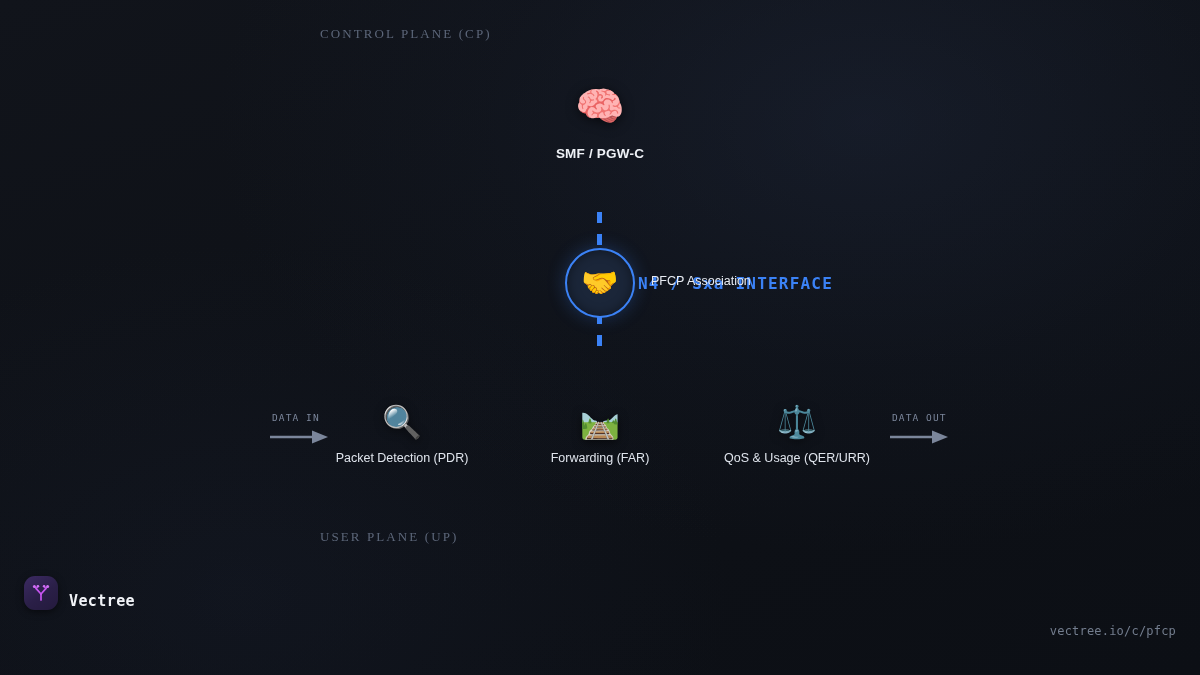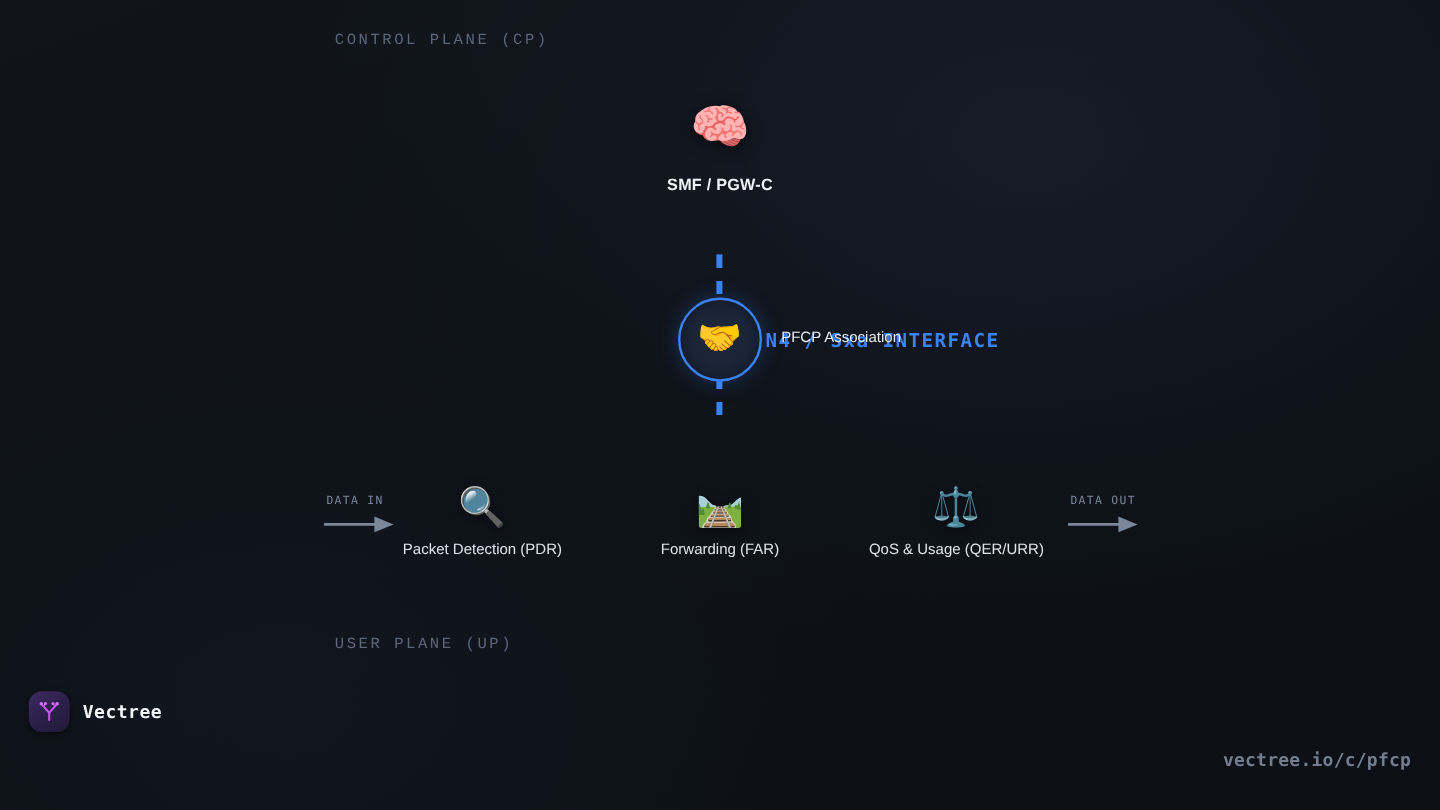--- a/index.html
+++ b/index.html
@@ -15,25 +15,26 @@
     width:1200px; height:675px;
     background:
       radial-gradient(ellipse 900px 600px at 72% 18%, rgba(40,52,80,0.30) 0%, rgba(30,40,62,0.12) 42%, rgba(14,17,23,0) 72%),
       radial-gradient(ellipse 700px 500px at 20% 88%, rgba(30,38,60,0.22) 0%, rgba(14,17,23,0) 70%),
       linear-gradient(160deg,#11141b 0%,#0e1117 45%,#0c0f15 100%);
   }
 
   
   .plane-label{
     position:absolute;
-    font-family:Liberation Mono, monospace;
+    font-family:Liberation Serif, serif;
     font-size:13px;
     letter-spacing:2.1px;
     color:#5c6679;
     white-space:nowrap;
+    margin-left:41px;
   }
   #cp-label{ left:279px; top:26px; }
   #up-label{ left:279px; top:529px; }
 
   
   #smf-node{
     position:absolute; left:500px; top:80px; width:200px;
     display:flex; flex-direction:column; align-items:center;
   }
   #smf-node .emoji{
@@ -109,41 +110,41 @@
     position:absolute; left:2px; top:0;
     font-family:"DejaVu Sans Mono","Liberation Mono",monospace;
     font-size:9.5px; letter-spacing:1.1px; color:#7b869b;
     white-space:nowrap;
   }
   .flow svg{ position:absolute; left:0; top:17px; }
 
   
   #brand{
     position:absolute; left:24px; top:576px;
-    display:flex; align-items:center; gap:11px;
+    display:flex; align-items:flex-end; gap:11px;
   }
   #brand-logo{
     width:34px; height:34px; border-radius:11px;
     background:linear-gradient(145deg,#3c2a63 0%,#2a1f47 55%,#241a3d 100%);
     display:flex; align-items:center; justify-content:center;
     box-shadow:0 2px 7px rgba(0,0,0,.5);
   }
   #brand-name{
     font-family:"DejaVu Sans Mono","Liberation Mono",monospace;
     font-size:15px; font-weight:bold; color:#f2f4f8; letter-spacing:.4px;
   }
   #footer-title{
     position:absolute; left:24px; top:611px;
     font-size:37px; font-weight:bold; color:#ffffff; letter-spacing:.5px;
     line-height:43px;
   }
   #footer-url{
     position:absolute; right:24px; top:624px;
     font-family:"DejaVu Sans Mono","Liberation Mono",monospace;
-    font-size:15px; color:#737d8e; letter-spacing:.2px;font-weight:bold;
+    font-size:12px; color:#737d8e; letter-spacing:.2px;
   }
 </style>
 </head>
 <body>
 
 <div id="stage">
 
   <div class="plane-label" id="cp-label">CONTROL PLANE (CP)</div>
 
   <div id="smf-node">

